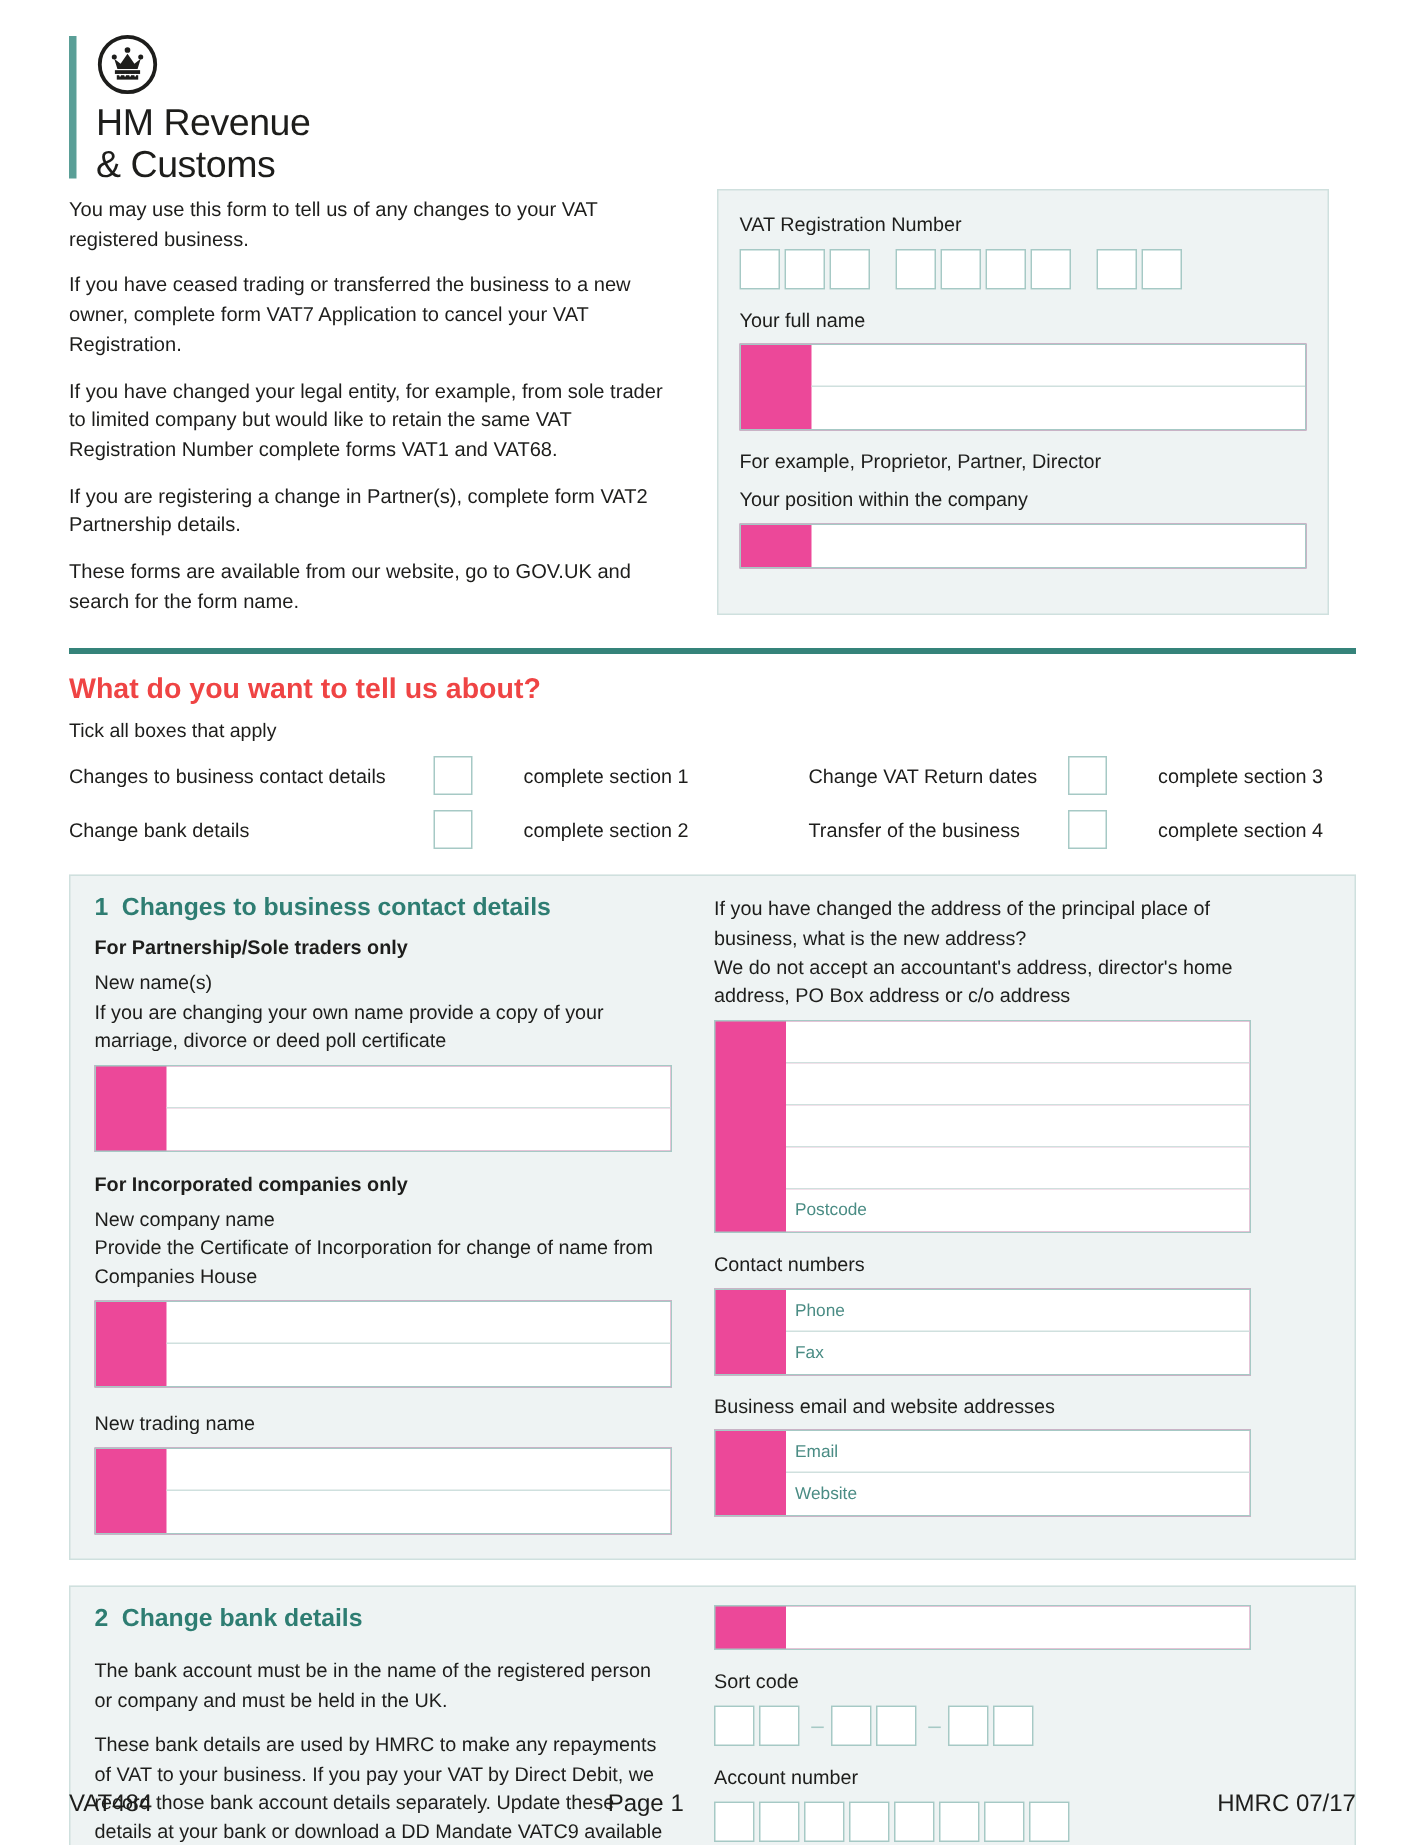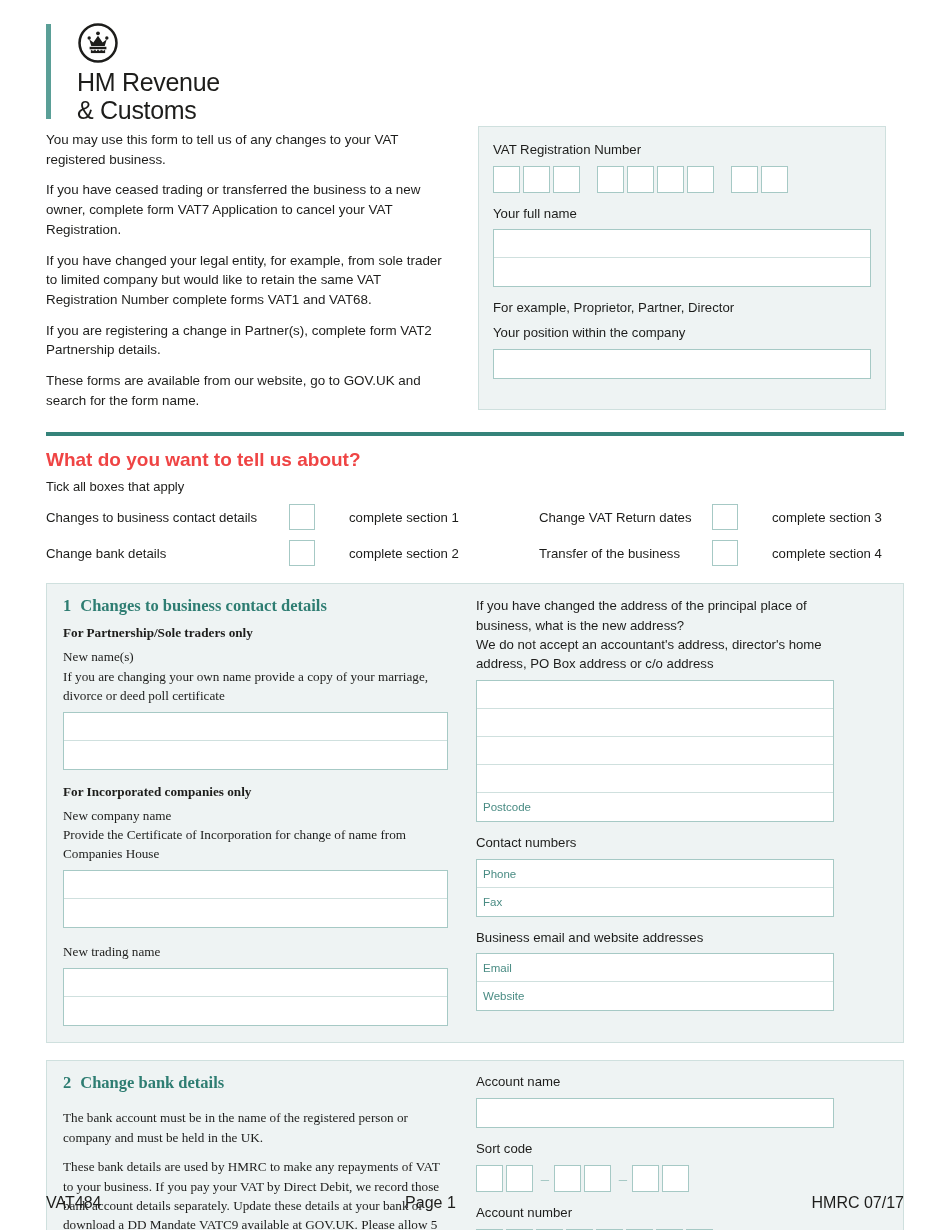--- a/index.html
+++ b/index.html
@@ -26,21 +26,21 @@
     display: flex;
     justify-content: space-between;
     align-items: flex-start;
     padding-top: 22px;
     height: 110px;
   }
 
   .logo-block {
     display: flex;
     align-items: stretch;
-    gap: 26px;
+    gap: 13px;
   }
 
   .logo-bar {
     width: 5px;
     background: #5a9f97;
     margin-top: 2px;
     margin-bottom: 6px;
   }
 
   .logo-inner { display: flex; flex-direction: column; }
@@ -113,21 +113,22 @@
     width: 18px;
     text-align: center;
     color: #a6c9c5;
     font-size: 15px;
     line-height: 27px;
   }
 
   
   .input-group {
     border: 1.5px solid #a6c9c5;
-    background: #0f766e;
+    background: #ec4899;
+    padding-left: 47px;
   }
   .input-line {
     height: 26px;
     border-bottom: 1px solid #cfe0de;
     background: #ffffff;
     padding: 4px 6px 0 6px;
     font-size: 11.5px;
     color: #4a8c84;
     line-height: 20px;
   }
@@ -175,21 +176,21 @@
   
   .sec-panel {
     background: #eef3f3;
     border: 1px solid #cfe0de;
     margin-top: 17px;
     padding: 12px 16px 16px 16px;
     display: flex;
     gap: 28px;
   }
 
-  .sec-col-left  { width: 385px; font-family: Liberation Serif, serif; }
+  .sec-col-left  { width: 385px; }
   .sec-col-right { width: 358px; }
 
   .sec-heading {
     color: #2e7d72;
     font-size: 16.5px;
     font-weight: bold;
     margin-bottom: 9px;
   }
   .sec-heading .num { margin-right: 9px; }
 
@@ -379,21 +380,20 @@
   <div class="sec-panel">
     <div class="sec-col-left">
       <div class="sec-heading" style="margin-bottom:15px">
         <span class="num">2</span><span>Change bank details</span>
       </div>
       <div class="body-p">The bank account must be in the name of the registered person or company and must be held in the UK.</div>
       <div class="body-p">These bank details are used by HMRC to make any repayments of VAT to your business. If you pay your VAT by Direct Debit, we record those bank account details separately. Update these details at your bank or download a DD Mandate VATC9 available at GOV.UK. Please allow 5 working days before setting up a new direct debit instruction on the HMRC online system.</div>
     </div>
 
     <div class="sec-col-right">
-      <div class="field-label">Account name</div>
       <div class="input-group">
         <div class="input-line tall"></div>
       </div>
 
       <div class="spacer-12"></div>
       <div class="field-label">Sort code</div>
       <div class="charbox-row">
         <div class="charbox"></div>
         <div class="charbox"></div>
         <div class="dash">–</div>

